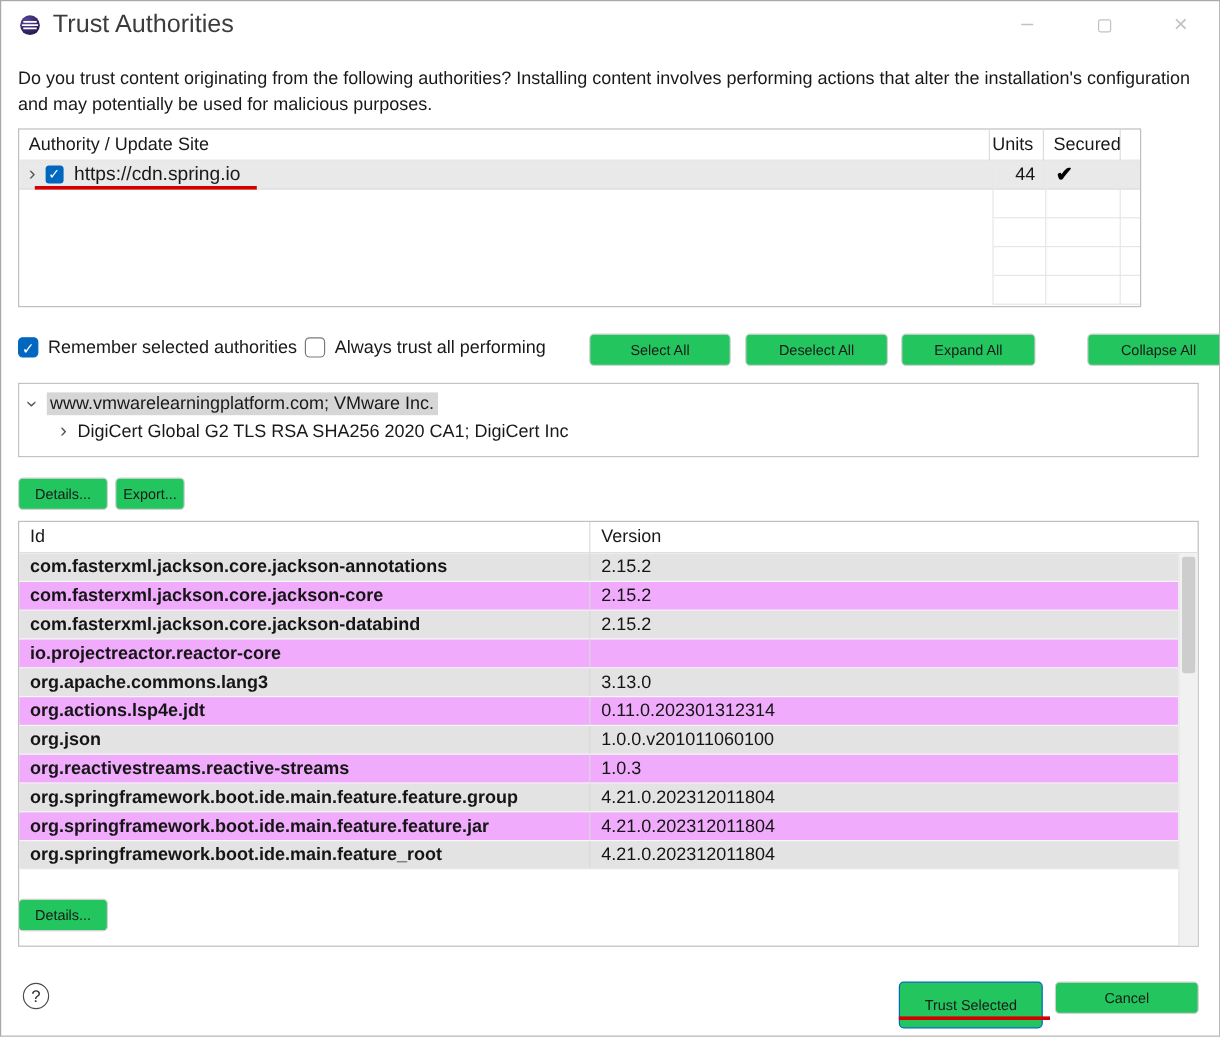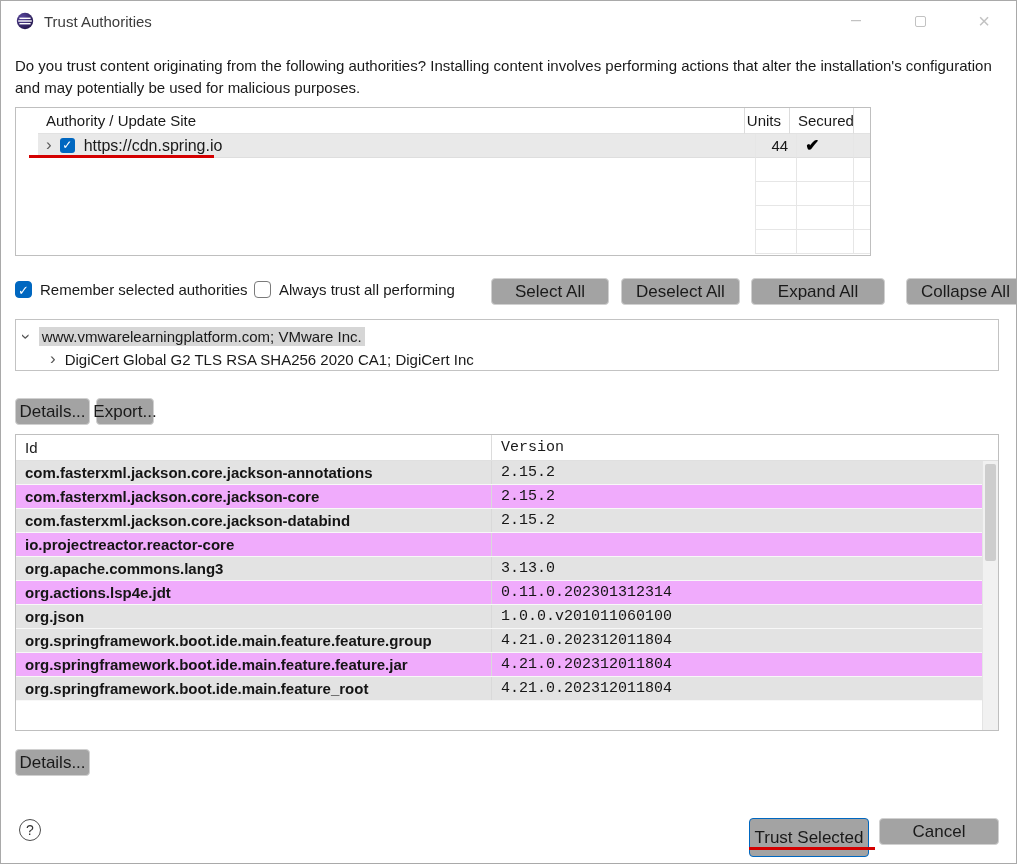--- a/index.html
+++ b/index.html
@@ -7,32 +7,32 @@
   body { font-family:"Liberation Sans", sans-serif; color:#191919; }
 
   .window {
     position:relative; width:1017px; height:864px; background:#ffffff;
     border:1px solid #a9a9a9; overflow:hidden;
   }
 
   
   .titlebar { position:absolute; top:0; left:0; right:0; height:40px; display:flex; align-items:center; }
   .app-icon { margin-left:15px; width:18px; height:18px; display:inline-flex; }
-  .title { margin-left:10px; font-size:15px; color:#3c3c3c; }
+  .title { margin-left:10px; font-size:21px; color:#3c3c3c; }
   .win-controls { position:absolute; right:0; top:0; height:40px; display:flex; }
   .win-btn { width:64px; height:40px; display:flex; align-items:center; justify-content:center; color:#c2c2c2; cursor:default; }
   .glyph-min { font-size:18px; line-height:1; margin-top:-4px; }
   .glyph-max { width:11px; height:11px; border:1.5px solid #c2c2c2; border-radius:2px; display:inline-block; }
   .glyph-close { font-size:20px; line-height:1; }
 
   
   .description { position:absolute; left:14px; top:54px; width:978px; font-size:15px; line-height:22px; color:#191919; }
 
   
-  .auth-table { position:absolute; left:14px; top:106px; width:856px; height:149px; border:1px solid #bfbfbf; background:#fff;padding-left:22px; }
+  .auth-table { position:absolute; left:14px; top:106px; width:936px; height:149px; border:1px solid #bfbfbf; background:#fff; }
   .auth-header { display:flex; height:26px; }
   .auth-header > div { display:flex; align-items:center; font-size:15px; padding:0 8px; border-right:1px solid #dcdcdc; border-bottom:1px solid #e2e2e2; }
   .c-auth { width:844px; }
   .c-units { width:45px; justify-content:flex-end; }
   .c-secured { width:64px; }
   .c-fill { flex:1; border-right:none !important; }
   .auth-row { display:flex; height:24px; }
   .auth-row .cell { display:flex; align-items:center; padding:0 8px; }
   .auth-row .c-auth { border-right:1px solid #e6e6e6; }
   .auth-row .c-units { border-right:1px solid #e6e6e6; justify-content:flex-end; }
@@ -49,48 +49,48 @@
   .u2 { left:748px; top:846px; width:126px; }
 
   
   .opt { position:absolute; top:280px; display:flex; align-items:center; font-size:15px; cursor:default; }
   .opt-remember { left:14px; }
   .opt-always { left:253px; }
   .cbx2 { width:17px; height:17px; border-radius:4px; margin-right:8px; flex:0 0 auto; text-align:center; }
   .cbx2.checked { background:#0067c0; color:#fff; font-size:13px; line-height:17px; border:1px solid #0067c0; }
   .cbx2.unchecked { background:#fff; border:1px solid #7a7a7a; }
 
-  .btn { position:absolute; background:#a3a3a3; border:1px solid #d0d0d0; border-radius:4px;
-         font-family:"Liberation Sans", sans-serif; font-size:17px; color:#1a1a1a;
+  .btn { position:absolute; background:#22c55e; border:1px solid #d0d0d0; border-radius:4px;
+         font-family:"Liberation Sans", sans-serif; font-size:12px; color:#1a1a1a;
          display:flex; align-items:center; justify-content:center; cursor:default; }
   .btn-select-all   { left:490px; top:277px; width:118px; height:27px; }
   .btn-deselect-all { left:620px; top:277px; width:119px; height:27px; }
-  .btn-expand-all   { left:750px; top:277px; width:134px; height:27px; }
+  .btn-expand-all   { left:750px; top:277px; width:112px; height:27px; }
   .btn-collapse-all { left:905px; top:277px; width:119px; height:27px; }
   .btn-details-cert { left:14px;  top:397px; width:75px;  height:27px; }
   .btn-export       { left:95px;  top:397px; width:58px;  height:27px; }
   .btn-details-unit { left:14px;  top:748px; width:75px;  height:27px; }
   .btn-trust        { left:748px; top:817px; width:120px; height:39px; border:1.5px solid #0067c0; }
   .btn-cancel       { left:878px; top:817px; width:120px; height:27px; }
 
   
-  .cert-panel { position:absolute; left:14px; top:318px; width:984px; height:52px; border:1px solid #c3c3c3; background:#fff; padding-top:5px; }
+  .cert-panel { position:absolute; left:14px; top:318px; width:984px; height:62px; border:1px solid #c3c3c3; background:#fff; padding-top:5px; }
   .cert-row { height:23px; display:flex; align-items:center; font-size:15px; }
   .cert-row.root { padding-left:8px; }
   .cert-row.child { padding-left:34px; }
   .tree-chev { display:inline-block; color:#555; font-size:17px; line-height:1; margin-right:9px; margin-top:-3px; }
   .tree-chev.expanded { transform:rotate(90deg); margin-top:0; }
   .cert-label.highlight { background:#d6d6d6; padding:1px 3px; }
 
   
-  .units-table { position:absolute; left:14px; top:433px; width:984px; height:297px; border:1px solid #bfbfbf; background:#fff; }
+  .units-table { position:absolute; left:14px; top:433px; width:984px; height:355px; border:1px solid #bfbfbf; background:#fff; }
   .units-header { display:flex; height:26px; border-bottom:1px solid #e0e0e0; }
   .units-header > div { display:flex; align-items:center; font-size:15px; padding:0 9px; }
   .u-id { width:476px; border-right:1px solid #dcdcdc; }
-  .u-ver { flex:1;font-family:Liberation Mono, monospace; }
+  .u-ver { flex:1; }
   .units-body { position:absolute; top:26px; left:0; right:16px; bottom:0; overflow:hidden; }
   .unit-row { display:flex; height:24px; border-bottom:1px solid #f8f8f8; }
   .unit-row.odd  { background:#e3e3e3; }
   .unit-row.even { background:#f0abfc; }
   .unit-row .cell { display:flex; align-items:center; padding:0 9px; font-size:15px; }
   .unit-row .u-id { border-right:1px solid #d9d9d9; font-weight:700; color:#151515; }
   .unit-row .u-ver { color:#151515;text-align:center; }
   .vscroll { position:absolute; top:26px; right:0; bottom:0; width:16px; background:#f1f1f1; border-left:1px solid #e4e4e4; }
   .vthumb { position:absolute; top:3px; left:2px; width:11px; height:97px; background:#cdcdcd; border-radius:2px; }
 
@@ -241,20 +241,24 @@
     <div class="unit-row even">
       <div class="u-id cell unit-id">org.actions.lsp4e.jdt</div>
       <div class="u-ver cell unit-version">0.11.0.202301312314</div>
     </div>
 
     <div class="unit-row odd">
       <div class="u-id cell unit-id">org.json</div>
       <div class="u-ver cell unit-version">1.0.0.v201011060100</div>
     </div>
 
+    <div class="unit-row even">
+      <div class="u-id cell unit-id">org.reactivestreams.reactive-streams</div>
+      <div class="u-ver cell unit-version">1.0.3</div>
+    </div>
 
     <div class="unit-row odd">
       <div class="u-id cell unit-id">org.springframework.boot.ide.main.feature.feature.group</div>
       <div class="u-ver cell unit-version">4.21.0.202312011804</div>
     </div>
 
     <div class="unit-row even">
       <div class="u-id cell unit-id">org.springframework.boot.ide.main.feature.feature.jar</div>
       <div class="u-ver cell unit-version">4.21.0.202312011804</div>
     </div>

